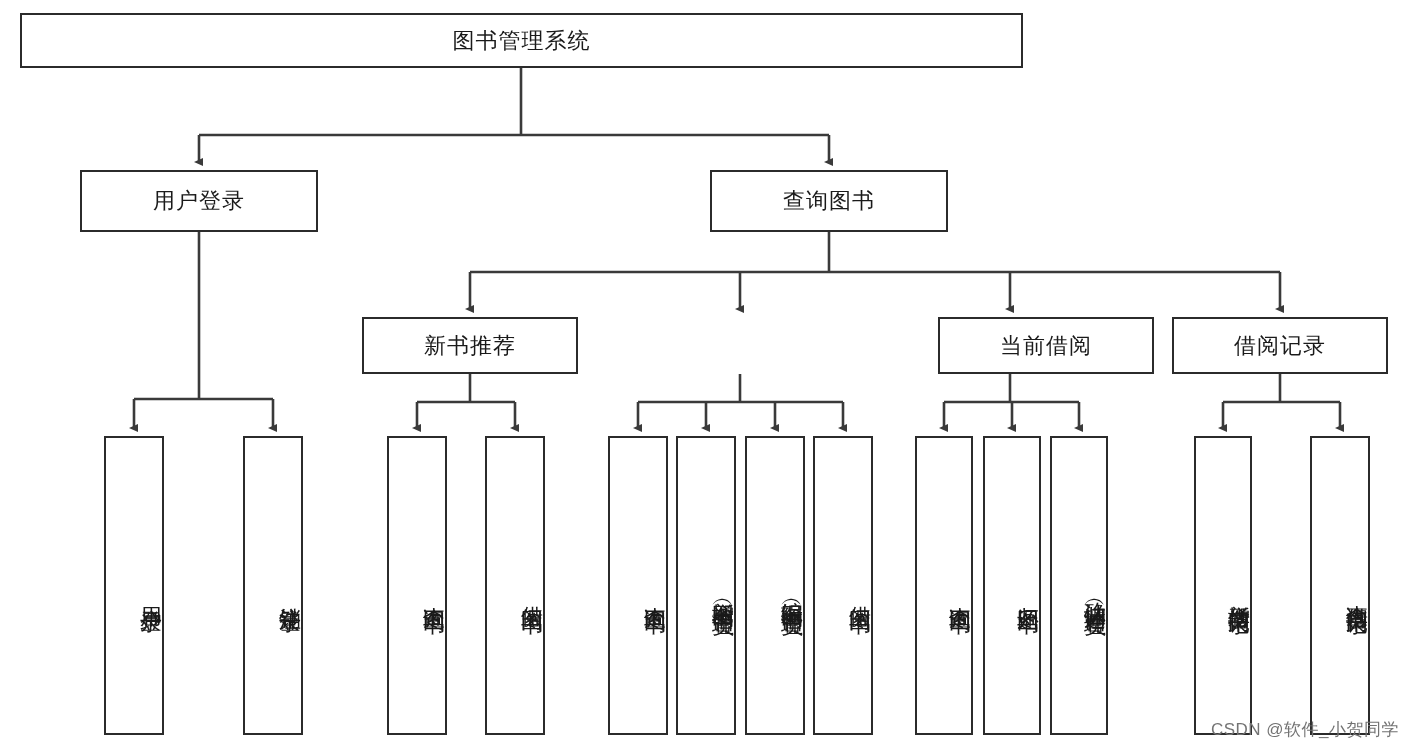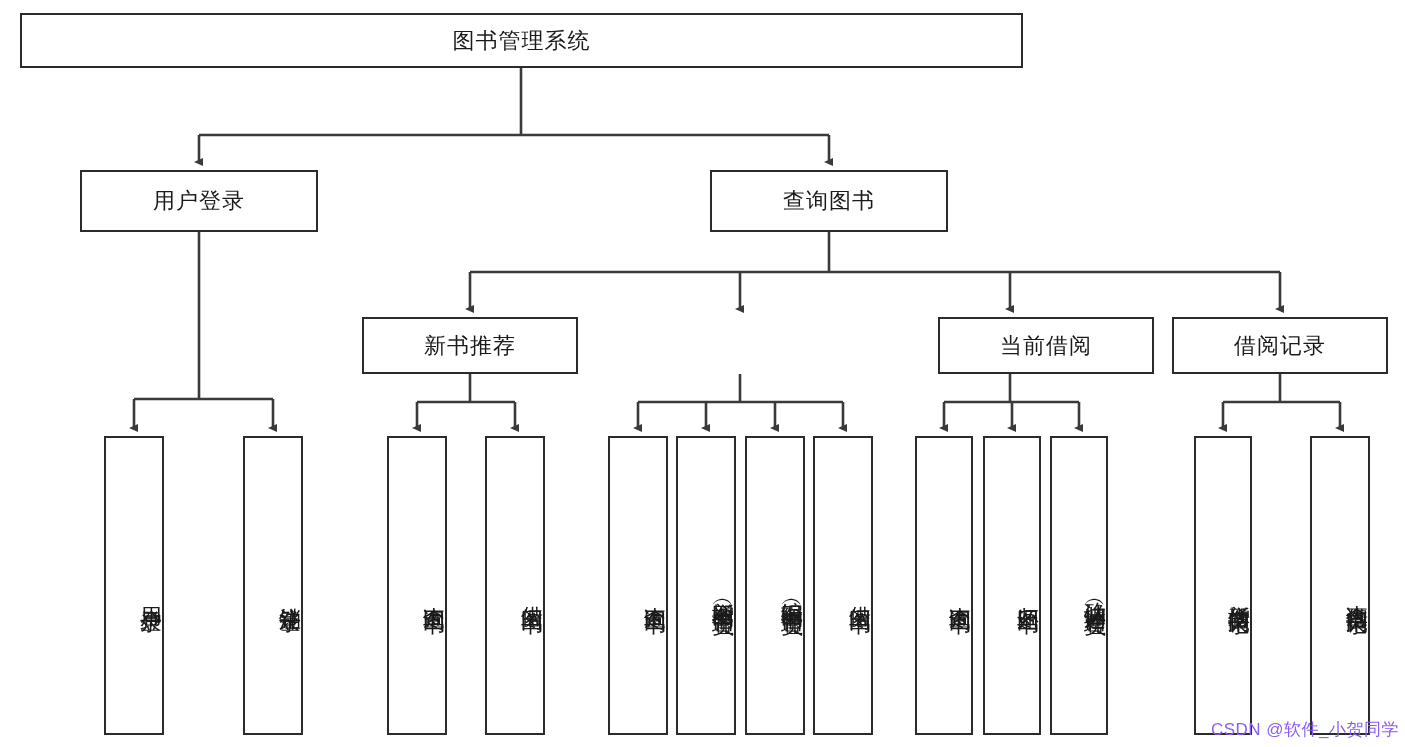--- a/index.html
+++ b/index.html
@@ -18,21 +18,21 @@
   .node.h{font-size:22px;letter-spacing:1px;}
   .node.v{
     writing-mode:vertical-rl;text-orientation:upright;
     font-size:22px;letter-spacing:2px;
     align-items:flex-start;justify-content:center;
     padding-top:14px;line-height:1.0;
   }
   .node.v span{writing-mode:vertical-rl;text-orientation:upright;}
   #watermark{
     position:absolute;right:6px;bottom:6px;
-    font-size:17px;color:#8b5cf6;white-space:nowrap;
+    font-size:17px;color:#737373;white-space:nowrap;
     letter-spacing:0.5px;
   }
 </style>
 </head>
 <body>
 
 <div id="diagram">
 
   <svg id="edges" viewBox="0 0 1405 747">
     <defs>

